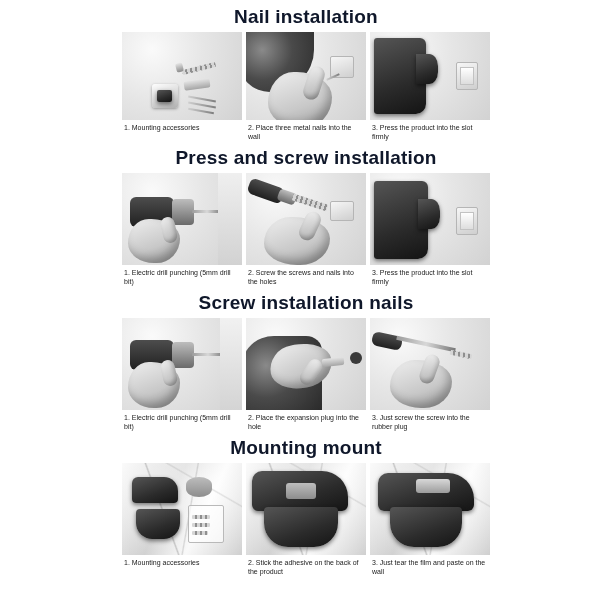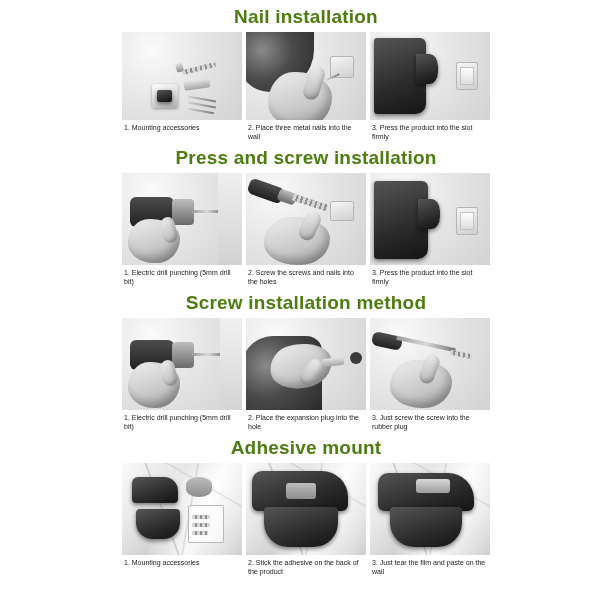--- a/index.html
+++ b/index.html
@@ -22,21 +22,21 @@
     padding: 4px 0 0 0;
   }
   .section {
     width: 100%;
   }
   .section-title {
     text-align: center;
     font-size: 19px;
     font-weight: bold;
     letter-spacing: 0.2px;
-    color: #4d7c0f;
+    color: #0f172a;
     margin: 2px 0 4px 0;
     line-height: 22px;
   }
   .row {
     display: flex;
     justify-content: center;
     gap: 4px;
   }
   .cell {
     width: 120px;
@@ -259,21 +259,21 @@
           <div class="wall-plate" style="left:86px;top:34px;width:20px;height:26px;"></div>
           <div style="position:absolute;left:90px;top:39px;width:12px;height:16px;background:linear-gradient(180deg,#fff,#ddd);border:1px solid #c2c2c2;"></div>
         </div>
         <div class="caption">3. Press the product into the slot firmly</div>
       </div>
 
     </div>
   </div>
 
   <div class="section">
-    <div class="section-title">Screw installation method</div>
+    <div class="section-title">Screw installation nails</div>
     <div class="row">
 
       <div class="cell">
         <div class="photo tall">
           <div class="bg-wall"></div>
           <div class="drill-body" style="left:8px;top:22px;width:44px;height:30px;"></div>
           <div class="drill-body" style="left:14px;top:48px;width:22px;height:36px;border-radius:4px 4px 8px 8px;"></div>
           <div class="drill-chuck" style="left:50px;top:24px;width:22px;height:26px;border-radius:4px;"></div>
           <div class="drill-bit" style="left:70px;top:35px;width:32px;"></div>
           <div class="hand" style="left:6px;top:44px;width:52px;height:46px;"></div>
@@ -304,21 +304,21 @@
           <div class="hand" style="left:20px;top:42px;width:62px;height:48px;"></div>
           <div class="finger" style="left:52px;top:36px;width:15px;height:30px;transform:rotate(20deg);"></div>
         </div>
         <div class="caption">3. Just screw the screw into the rubber plug</div>
       </div>
 
     </div>
   </div>
 
   <div class="section">
-    <div class="section-title">Adhesive mount</div>
+    <div class="section-title">Mounting mount</div>
     <div class="row">
 
       <div class="cell">
         <div class="photo tall">
           <div class="bg-marble"></div>
           <div class="hook-dark" style="left:10px;top:14px;width:46px;height:26px;border-radius:6px 14px 4px 4px;"></div>
           <div class="hook-dark" style="left:14px;top:46px;width:44px;height:30px;border-radius:4px 4px 16px 16px;"></div>
           <div class="tape-strip" style="left:64px;top:14px;width:26px;height:20px;border-radius:50%/40%;"></div>
           <div class="bag" style="left:66px;top:42px;width:34px;height:36px;"></div>
           <div class="screw" style="left:70px;top:52px;width:18px;height:4px;"></div>

